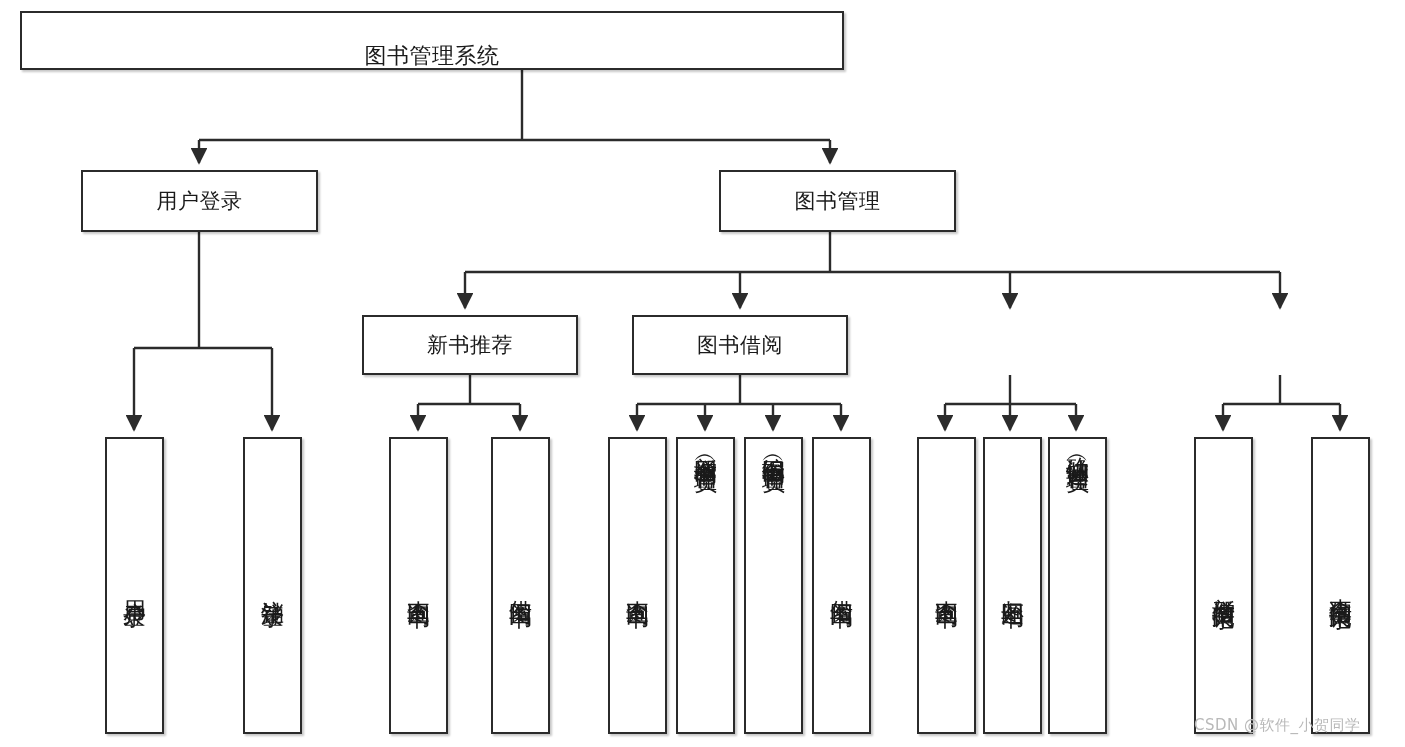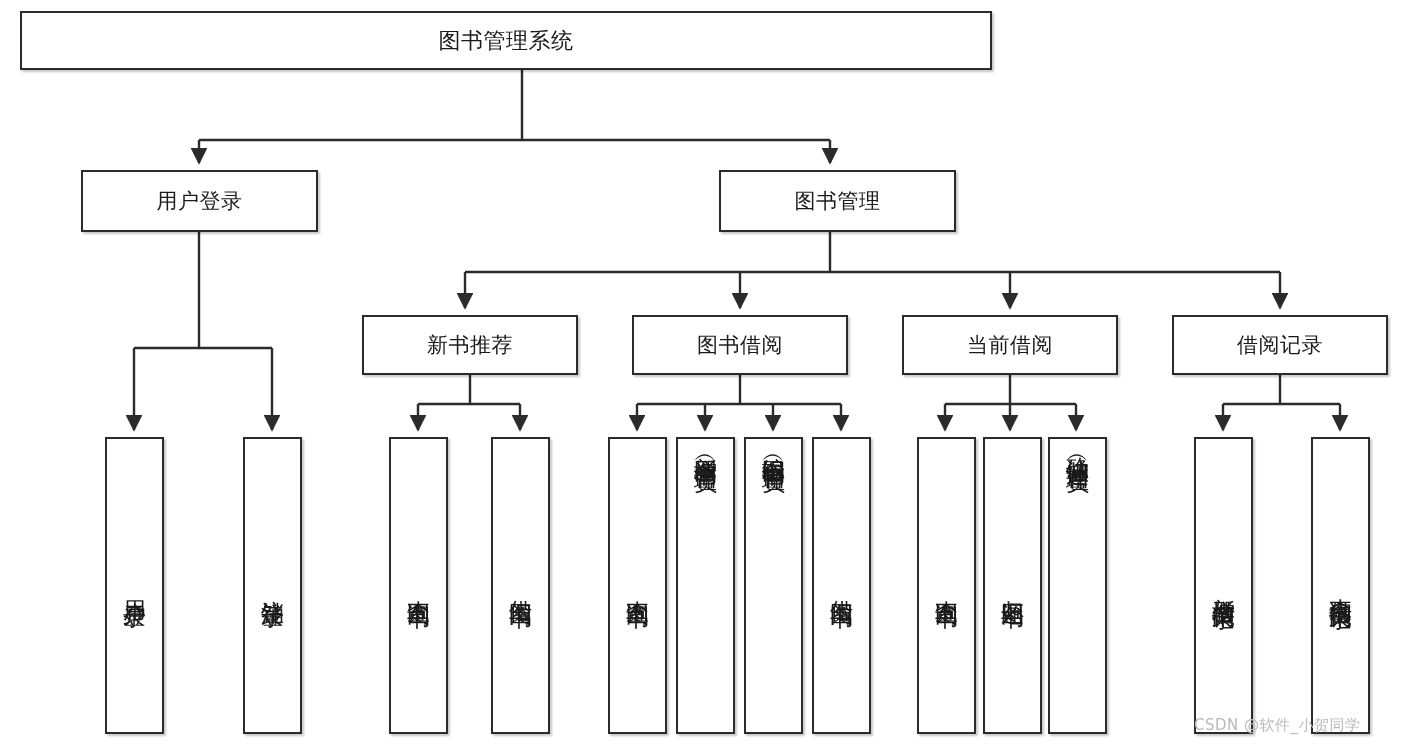--- a/index.html
+++ b/index.html
@@ -122,42 +122,36 @@
       <path d="M 1010 404 L 1010 430" marker-end="url(#arrow)"></path>
       <path d="M 1076 404 L 1076 430" marker-end="url(#arrow)"></path>
 
       <path d="M 1280 375 L 1280 404"></path>
       <path d="M 1223 404 L 1340 404"></path>
       <path d="M 1223 404 L 1223 430" marker-end="url(#arrow)"></path>
       <path d="M 1340 404 L 1340 430" marker-end="url(#arrow)"></path>
     </g>
   </svg>
 
-  <div class="node h root" style="left:20px; top:11px; width:972px; height:59px;">
+  <div class="node h root" style="left:20px; top:11px; width:824px; height:59px;align-items:flex-end;">
     <span class="lbl">图书管理系统</span>
   </div>
 
   <div class="node h" style="left:81px; top:170px; width:237px; height:62px;">
     <span class="lbl">用户登录</span>
   </div>
   <div class="node h" style="left:711px; top:170px; width:237px; height:62px;margin-left:8px;">
     <span class="lbl">图书管理</span>
   </div>
 
   <div class="node h" style="left:362px; top:315px; width:216px; height:60px;">
     <span class="lbl">新书推荐</span>
   </div>
   <div class="node h" style="left:632px; top:315px; width:216px; height:60px;">
     <span class="lbl">图书借阅</span>
-  </div>
-  <div class="node h" style="left:902px; top:315px; width:216px; height:60px;">
-    <span class="lbl">当前借阅</span>
-  </div>
-  <div class="node h" style="left:1172px; top:315px; width:216px; height:60px;">
-    <span class="lbl">借阅记录</span>
   </div>
 
   <div class="node v mid" style="left:105px; top:437px; width:59px; height:297px;">
     <span class="lbl">用户登录</span>
   </div>
   <div class="node v mid" style="left:243px; top:437px; width:59px; height:297px;">
     <span class="lbl">注销登录</span>
   </div>
 
   <div class="node v mid" style="left:389px; top:437px; width:59px; height:297px;">

